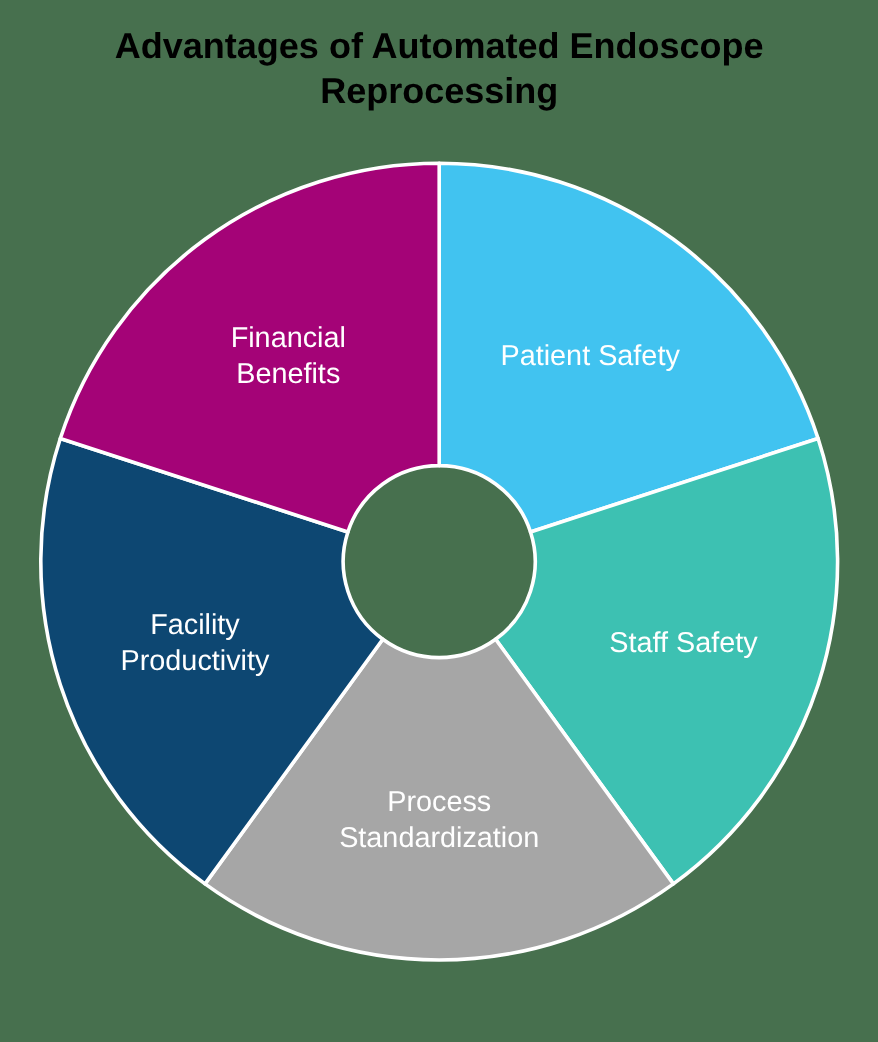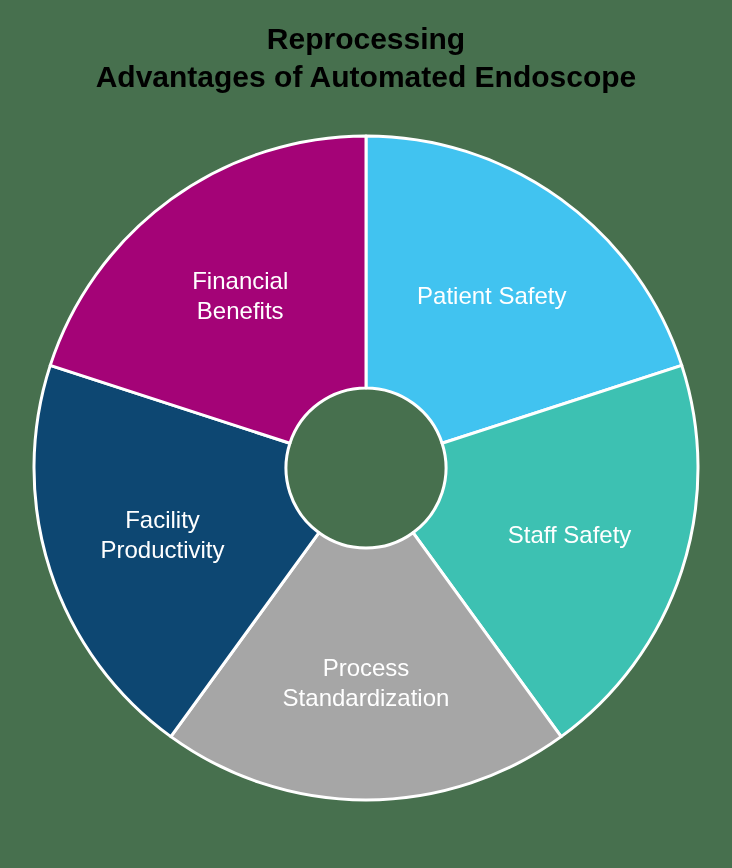--- a/index.html
+++ b/index.html
@@ -34,22 +34,22 @@
     font-size: 24px;
     fill: #FFFFFF;
     text-anchor: middle;
   }
 </style>
 </head>
 <body style="background-color: rgb(71, 112, 78);">
 
 <div class="page" style="background-color: rgb(71, 112, 78);">
   <h1 class="title">
+    <span class="title-line">Advantages of Automated Endoscope</span>
     <span class="title-line">Reprocessing</span>
-    <span class="title-line">Advantages of Automated Endoscope</span>
   </h1>
   <svg id="donut-svg" width="732" height="868" viewBox="0 0 732 868">
       <path d="M 366.00 136.00 A 332 332 0 0 1 681.75 365.41 L 442.08 443.28 A 80 80 0 0 0 366.00 388.00 Z" fill="#41C3F0" stroke="#FFFFFF" stroke-width="3" stroke-linejoin="round"></path>
       <text class="slice-label" x="491.78604399058923" y="294.87036320376126" fill="#FFFFFF"><tspan x="491.78604399058923" y="303.87036320376126">Patient Safety</tspan></text>
       <path d="M 681.75 365.41 A 332 332 0 0 1 561.14 736.59 L 413.02 532.72 A 80 80 0 0 0 442.08 443.28 Z" fill="#3DC1B2" stroke="#FFFFFF" stroke-width="3" stroke-linejoin="round"></path>
       <text class="slice-label" x="569.5260944871629" y="534.1296367962387" fill="#FFFFFF"><tspan x="569.5260944871629" y="543.1296367962387">Staff Safety</tspan></text>
       <path d="M 561.14 736.59 A 332 332 0 0 1 170.86 736.59 L 318.98 532.72 A 80 80 0 0 0 413.02 532.72 Z" fill="#A6A6A6" stroke="#FFFFFF" stroke-width="3" stroke-linejoin="round"></path>
       <text class="slice-label" x="366" y="682" fill="#FFFFFF"><tspan x="366" y="676">Process</tspan><tspan x="366" y="706">Standardization</tspan></text>
       <path d="M 170.86 736.59 A 332 332 0 0 1 50.25 365.41 L 289.92 443.28 A 80 80 0 0 0 318.98 532.72 Z" fill="#0D4772" stroke="#FFFFFF" stroke-width="3" stroke-linejoin="round"></path>
       <text class="slice-label" x="162.47390551283715" y="534.1296367962387" fill="#FFFFFF"><tspan x="162.47390551283715" y="528.1296367962387">Facility</tspan><tspan x="162.47390551283715" y="558.1296367962387">Productivity</tspan></text>

